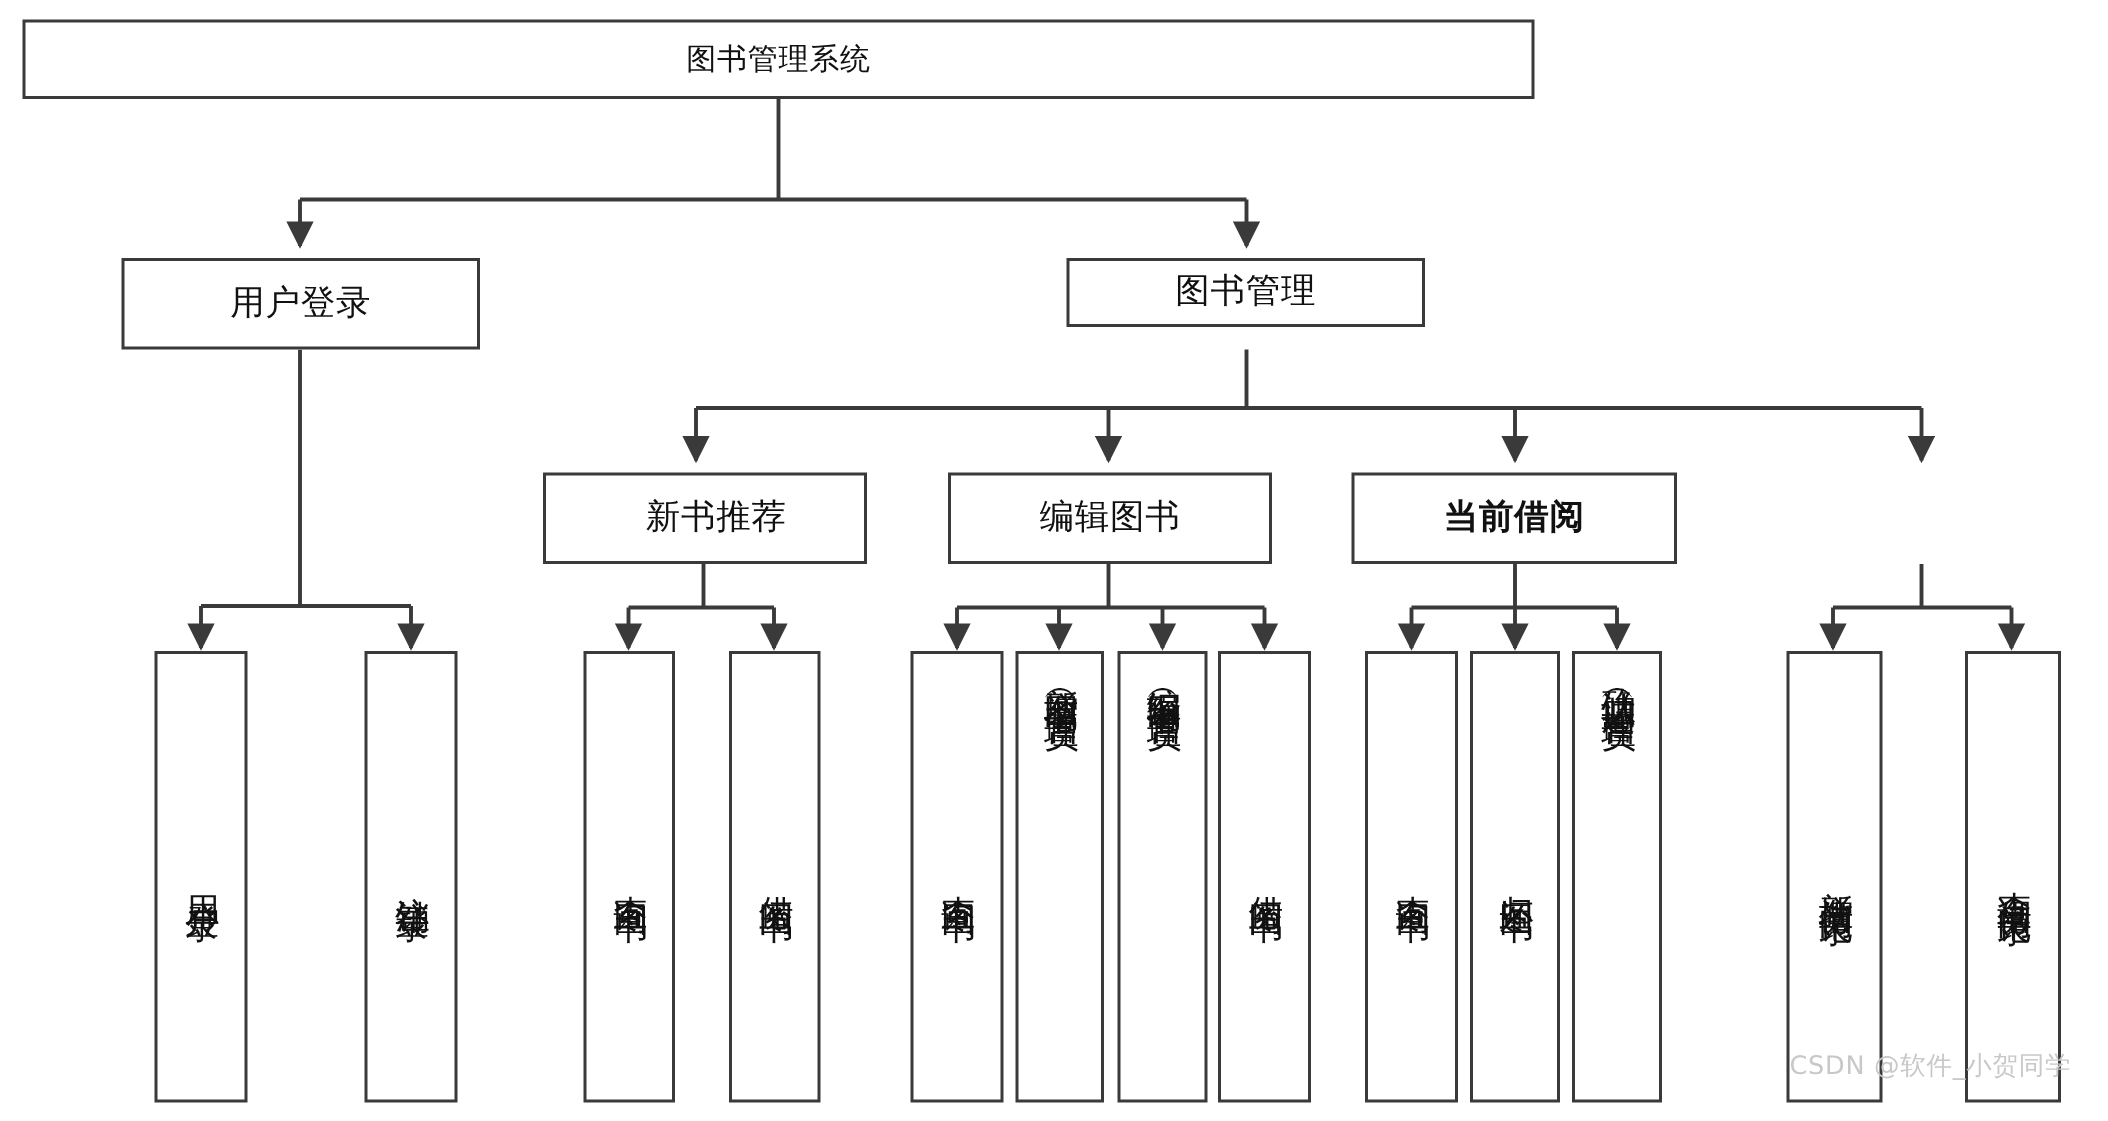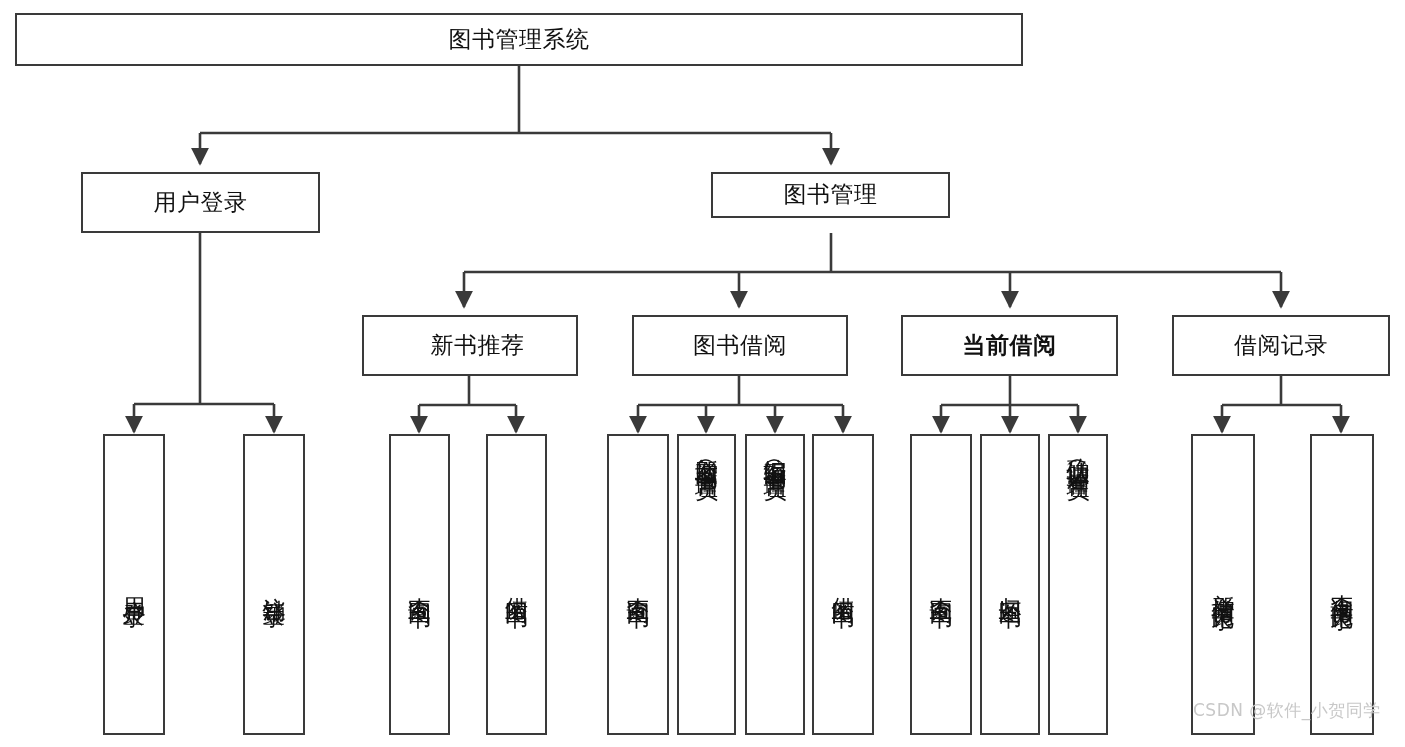--- a/index.html
+++ b/index.html
@@ -37,21 +37,21 @@
     justify-content: center;
     color: #111111;
     line-height: 1.18;
   }
   .node.h {
     
     font-size: 23px;
     letter-spacing: 0.5px;
   }
   .node.root {
-    font-size: 23px;
+    font-size: 20px;
   }
   .node.v {
     
     writing-mode: vertical-rl;
     text-orientation: upright;
     font-size: 23px;
     letter-spacing: 3px;
     align-items: center;
     justify-content: center;
     padding: 4px 0;
@@ -132,27 +132,24 @@
     <span>用户登录</span>
   </div>
   <div class="node h" style="left:711px; top:172px; width:239px; height:46px;">
     <span>图书管理</span>
   </div>
 
   <div class="node h" style="left:362px; top:315px; width:216px; height:61px;padding-left:15px;">
     <span>新书推荐</span>
   </div>
   <div class="node h" style="left:632px; top:315px; width:216px; height:61px;">
-    <span>图书借阅</span>
+    <span>编辑图书</span>
   </div>
   <div class="node h" style="left:901px; top:315px; width:217px; height:61px;font-weight:bold;">
     <span>当前借阅</span>
-  </div>
-  <div class="node h" style="left:1172px; top:315px; width:218px; height:61px;">
-    <span>借阅记录</span>
   </div>
 
   <div class="node v" style="left:103px; top:434px; width:62px; height:301px;">
     <span>用户登录</span>
   </div>
   <div class="node v" style="left:243px; top:434px; width:62px; height:301px;">
     <span>注销登录</span>
   </div>
 
   <div class="node v" style="left:389px; top:434px; width:61px; height:301px;">

